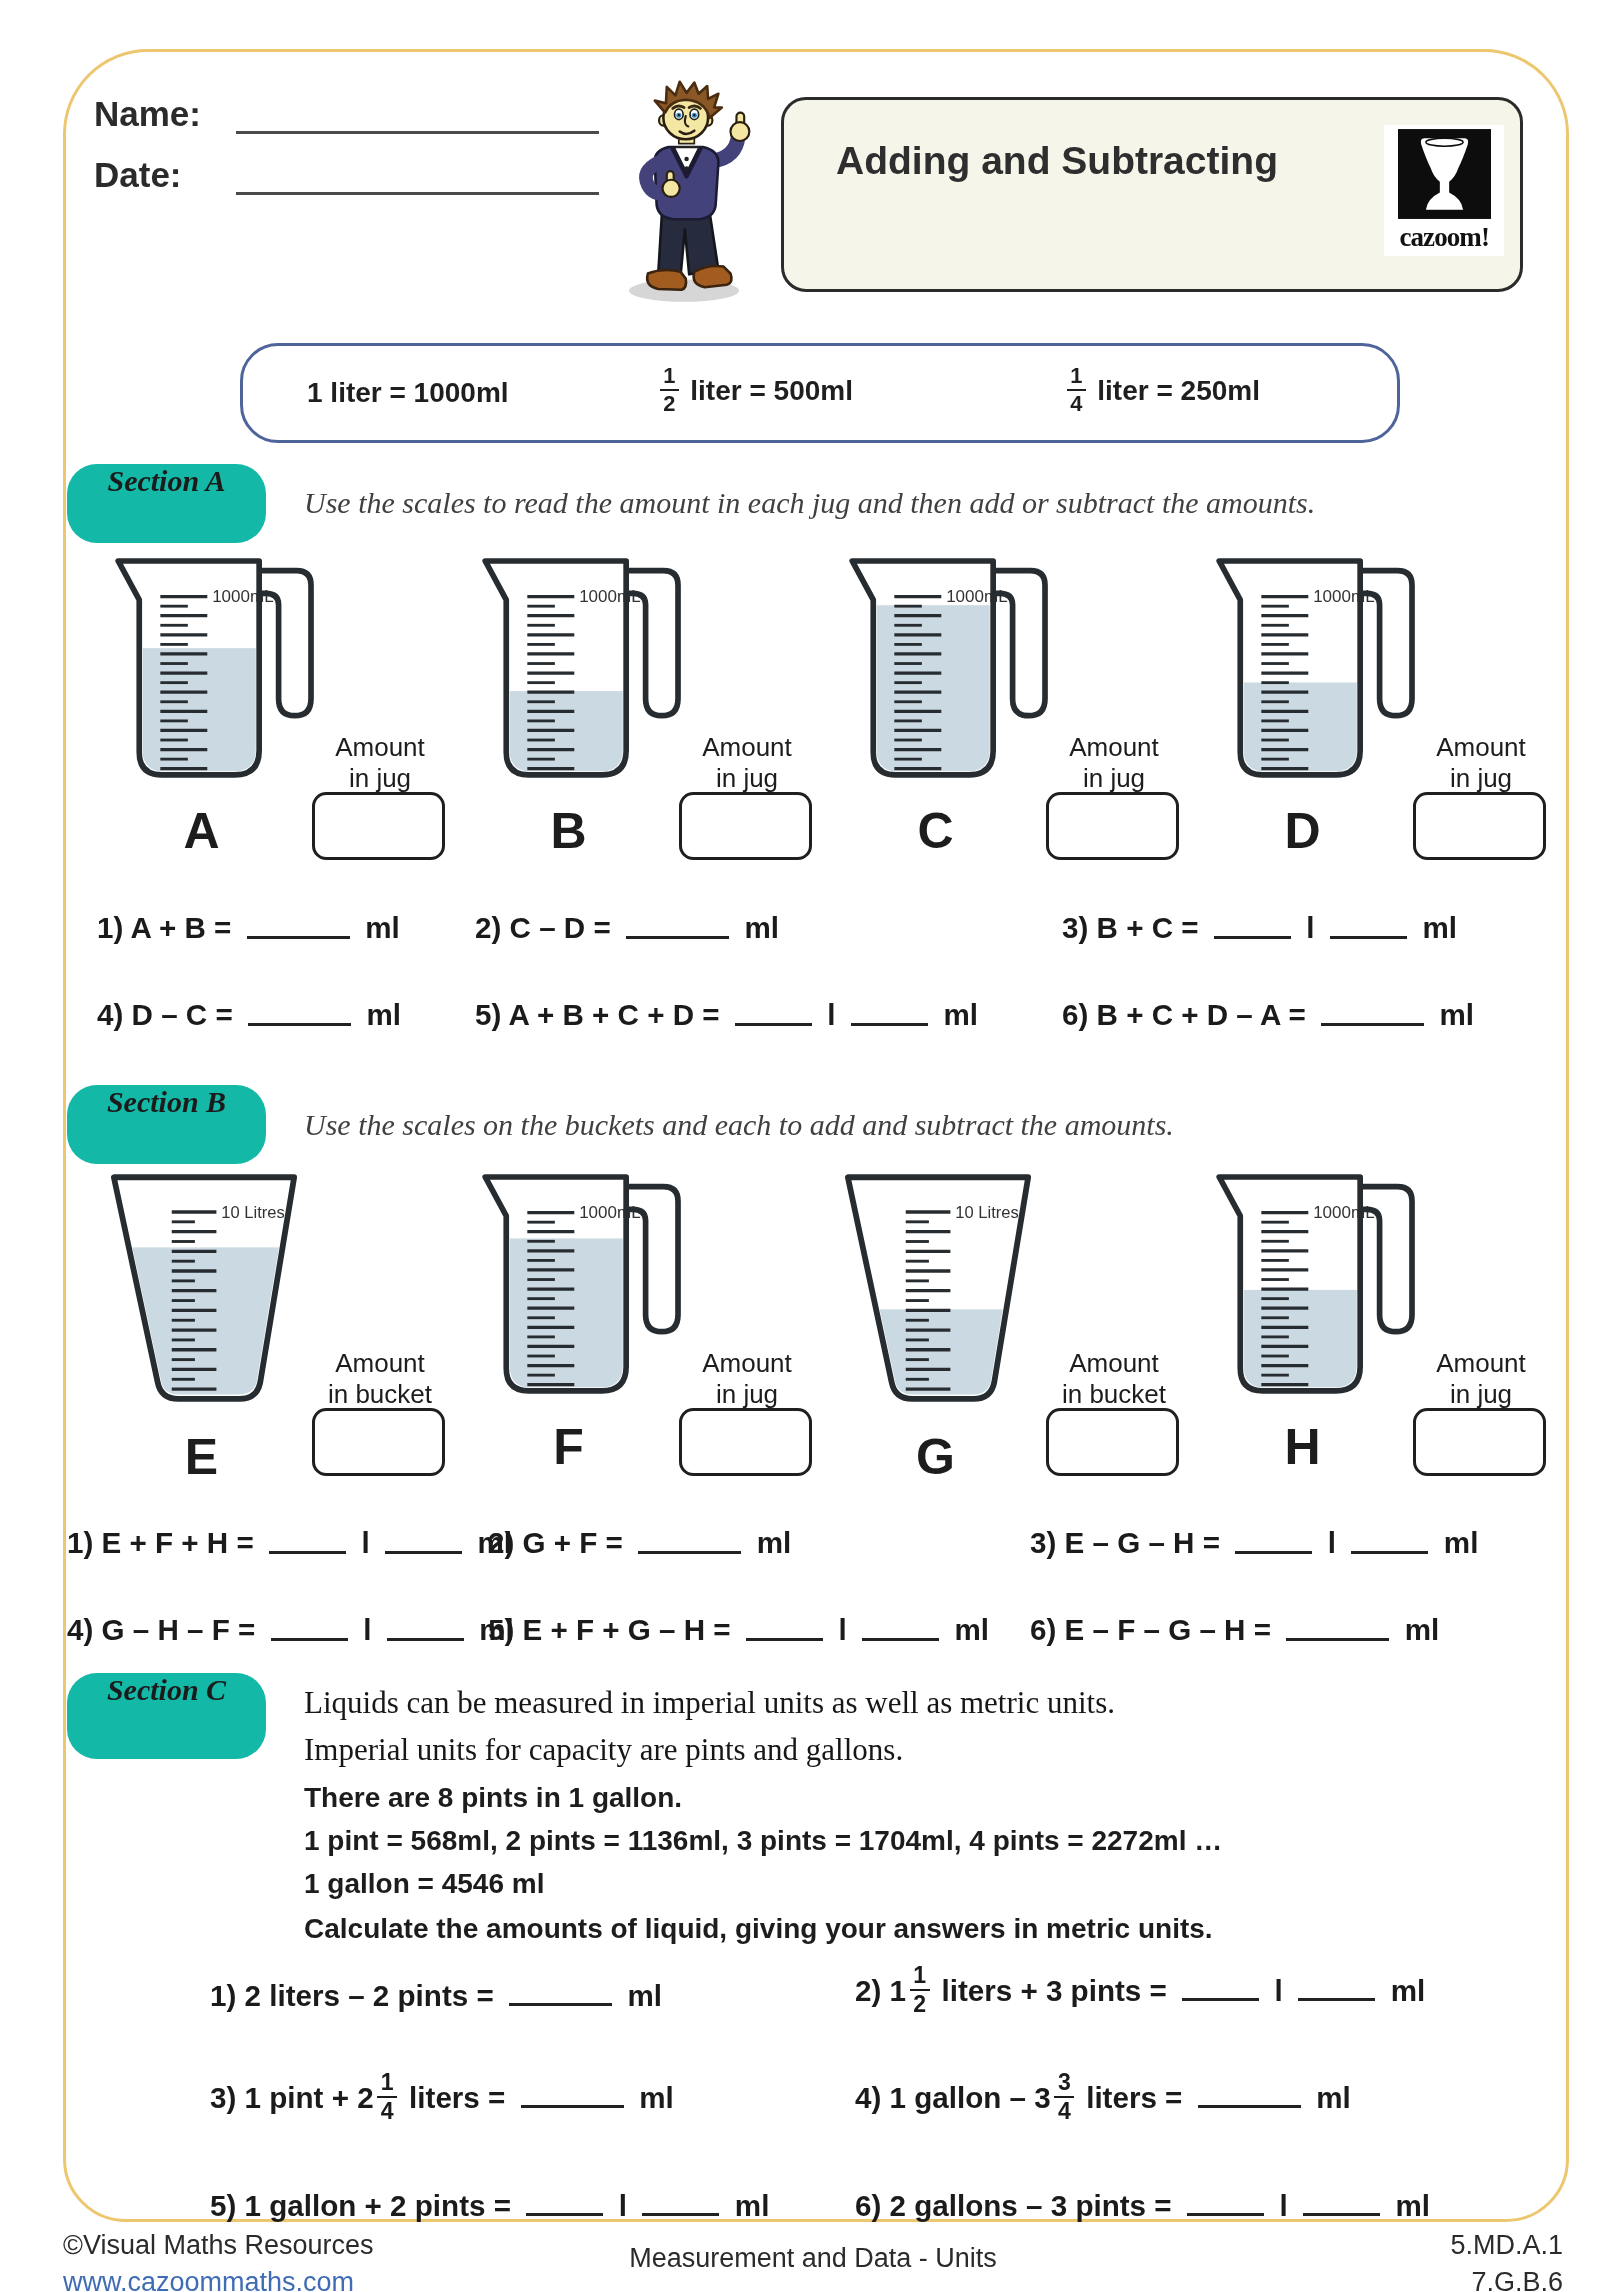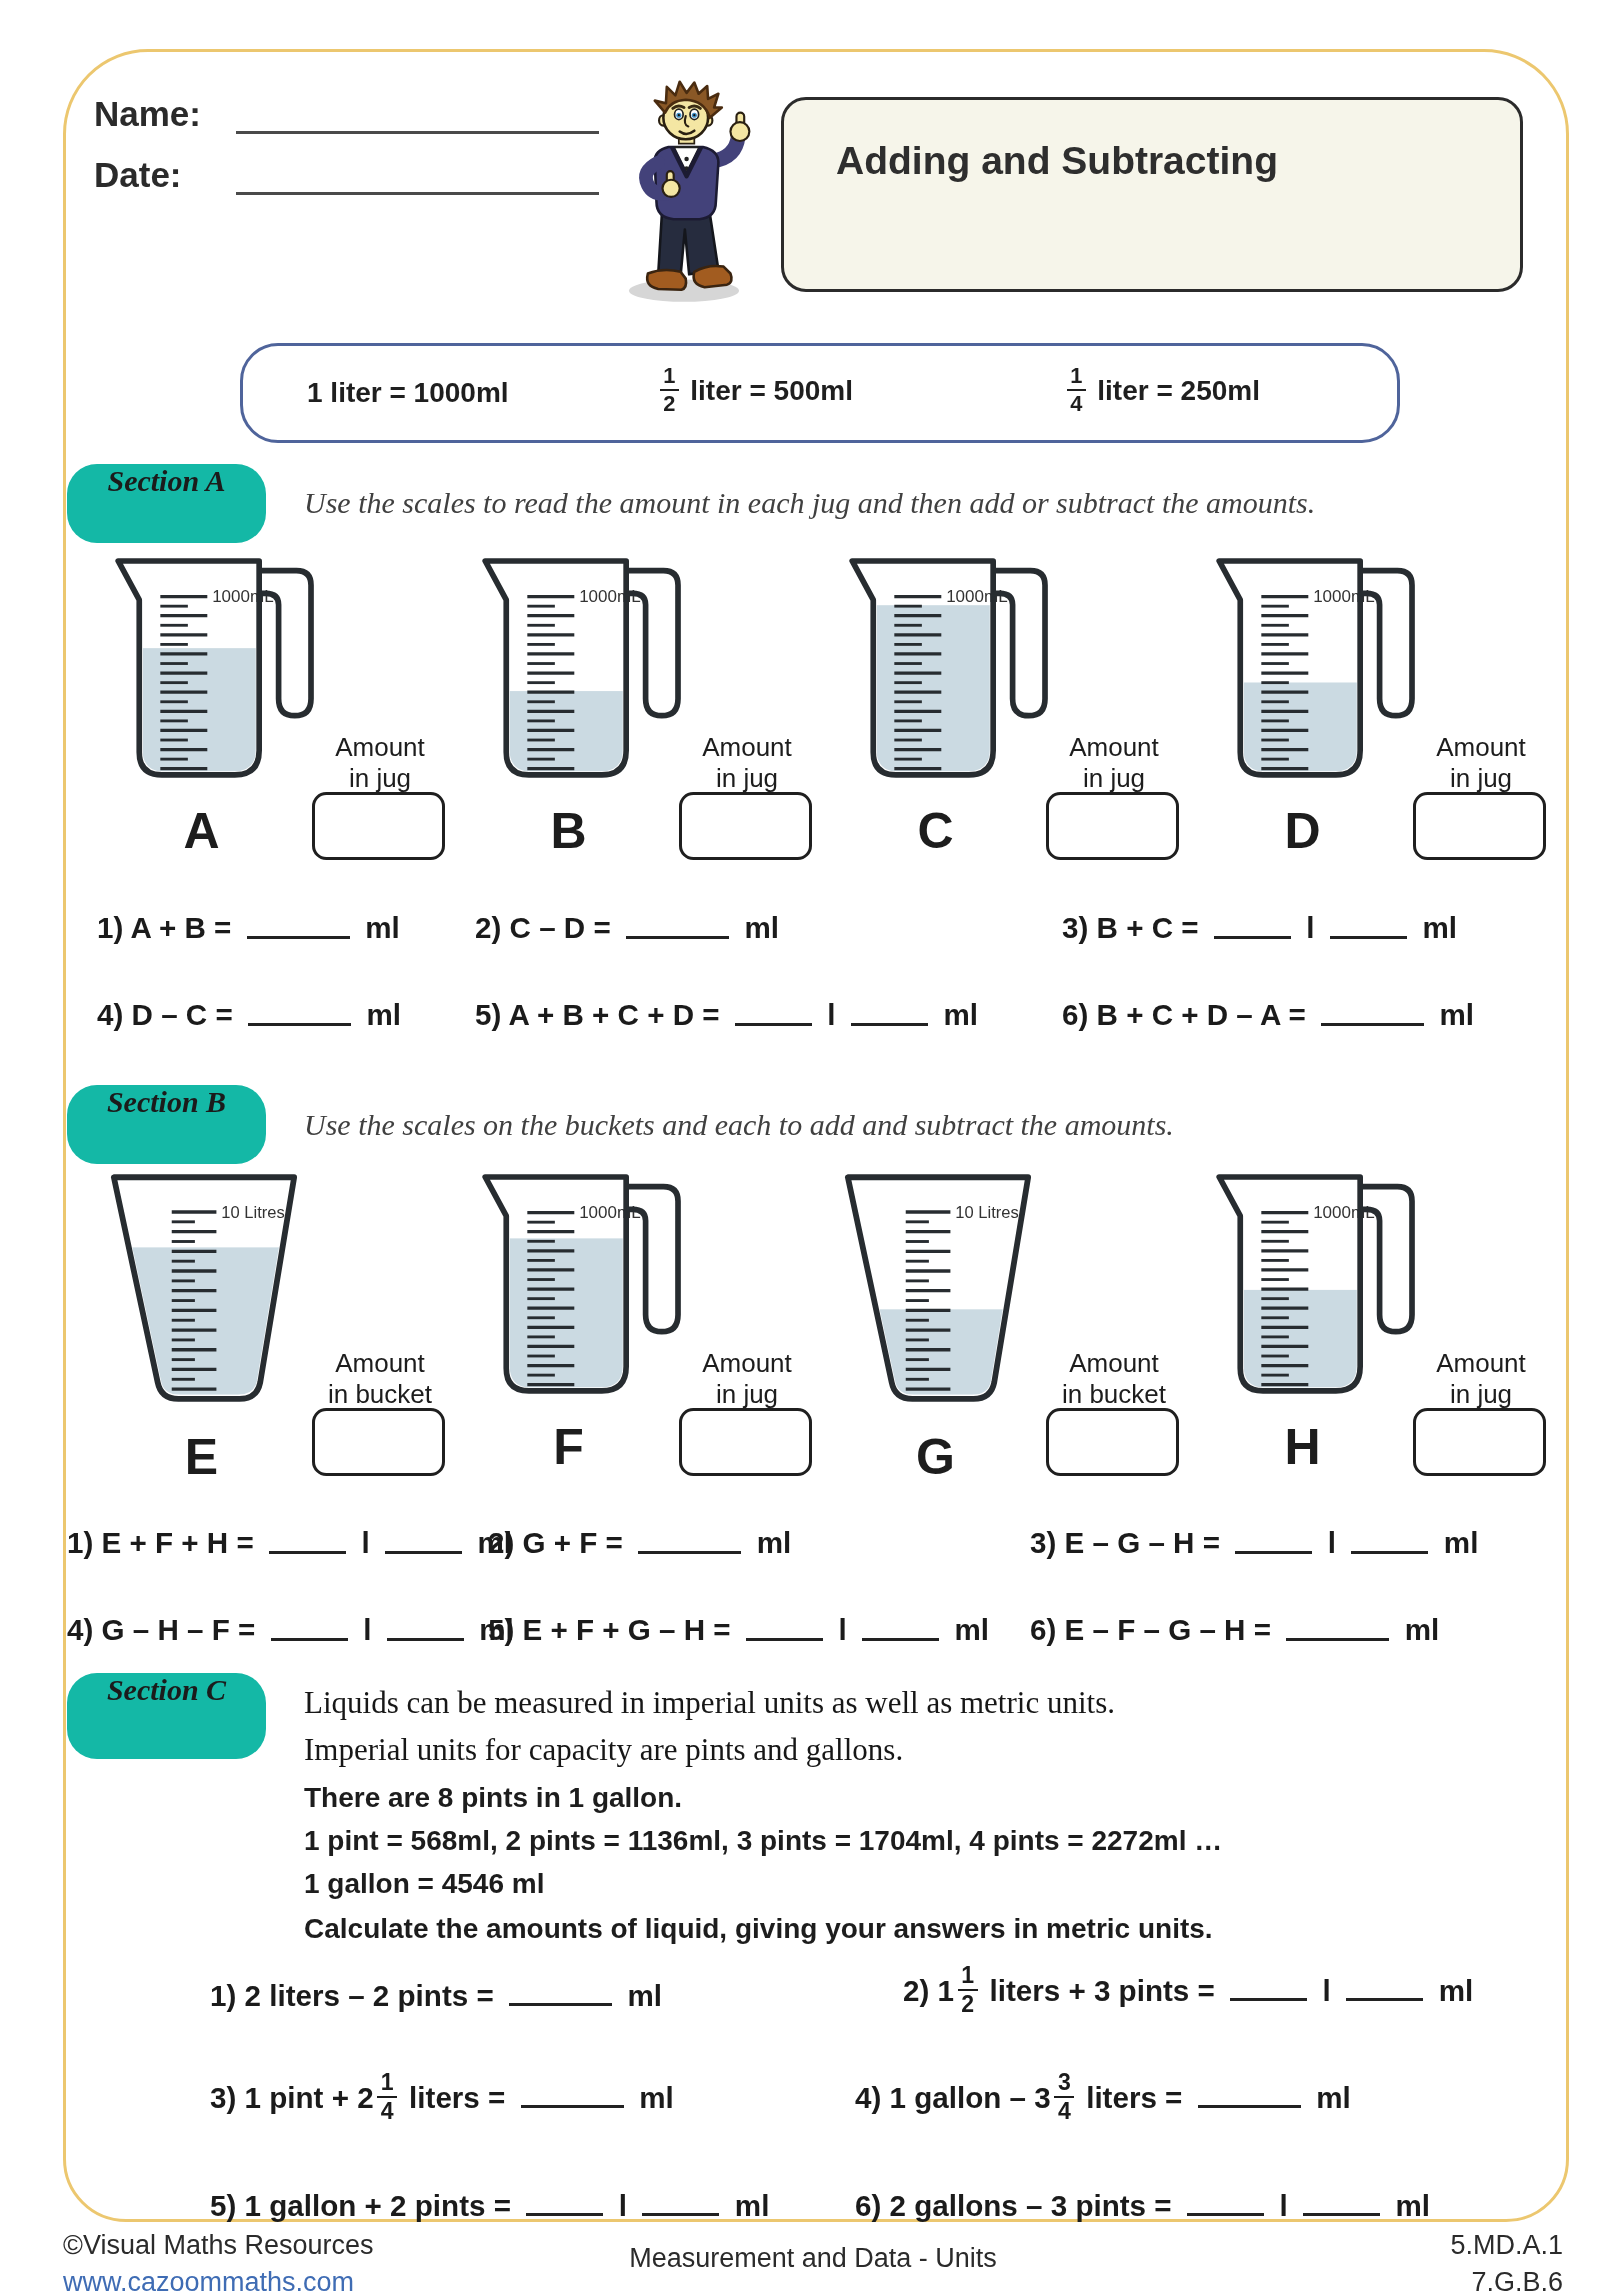--- a/index.html
+++ b/index.html
@@ -124,20 +124,28 @@
       <circle cx="94" cy="39" r="1.3" fill="#111"></circle>
       <circle cx="112" cy="39" r="1.3" fill="#111"></circle>
       <path d="M102,40 Q99,50 105,52" stroke="#2a2012" stroke-width="2.5" fill="none" stroke-linecap="round"></path>
       <path d="M95,58 Q103,64 112,57" stroke="#2a2012" stroke-width="3" fill="none" stroke-linecap="round"></path>
     </svg>
   </div>
 
   <div class="title-box">
     <div class="title-text">
       <div>Adding and Subtracting</div>
+    </div>
+    <div class="logo">
+      <svg width="93" height="90" viewBox="0 0 60 58">
+        <rect x="0" y="0" width="60" height="58" fill="#0d0d0d"></rect>
+        <path d="M17,6 H43 Q46,6 45,10 Q42,19 39,25 Q37,31 33,34 L33,41 Q41,45 42,52 H18 Q19,45 27,41 L27,34 Q23,31 21,25 Q18,19 15,10 Q14,6 17,6 Z" fill="#ffffff"></path>
+        <ellipse cx="30" cy="8.5" rx="12" ry="2.6" fill="#ffffff" stroke="#0d0d0d" stroke-width="1"></ellipse>
+      </svg>
+      <div class="logo-word">cazoom!</div>
     </div>
   </div>
 
   <div class="facts-box" id="facts-box">
       <div class="fact">1 liter = 1000ml</div>
       <div class="fact"><span class="frac">
           <span class="n">1</span>
           <span class="d">2</span>
         </span> liter = 500ml</div>
       <div class="fact"><span class="frac">
@@ -488,21 +496,21 @@
   <div class="c-intro">
     <div>Liquids can be measured in imperial units as well as metric units.</div>
     <div>Imperial units for capacity are pints and gallons.</div>
   </div>
   <div class="c-facts">
     <div>There are 8 pints in 1 gallon.</div>
     <div>1 pint = 568ml, 2 pints = 1136ml, 3 pints = 1704ml, 4 pints = 2272ml …</div>
     <div>1 gallon = 4546 ml</div>
   </div>
   <div class="c-calc">Calculate the amounts of liquid, giving your answers in metric units.</div>
-  <div class="q-row" style="left:210px;top:1948px;height:90px;gap:48px;" id="qc-row1">
+  <div class="q-row" style="left:210px;top:1948px;height:90px;" id="qc-row1">
       <div class="q" style="width: 645px;">1) 2 liters – 2 pints = <span class="blank"></span> ml</div>
       <div class="q">2) 1<span class="frac">
           <span class="n">1</span>
           <span class="d">2</span>
         </span> liters + 3 pints = <span class="blank short"></span> l <span class="blank short"></span> ml</div>
     </div>
   <div class="q-row" style="left:210px;top:2055px;height:90px;" id="qc-row2">
       <div class="q" style="width: 645px;">3) 1 pint + 2<span class="frac">
           <span class="n">1</span>
           <span class="d">4</span>

